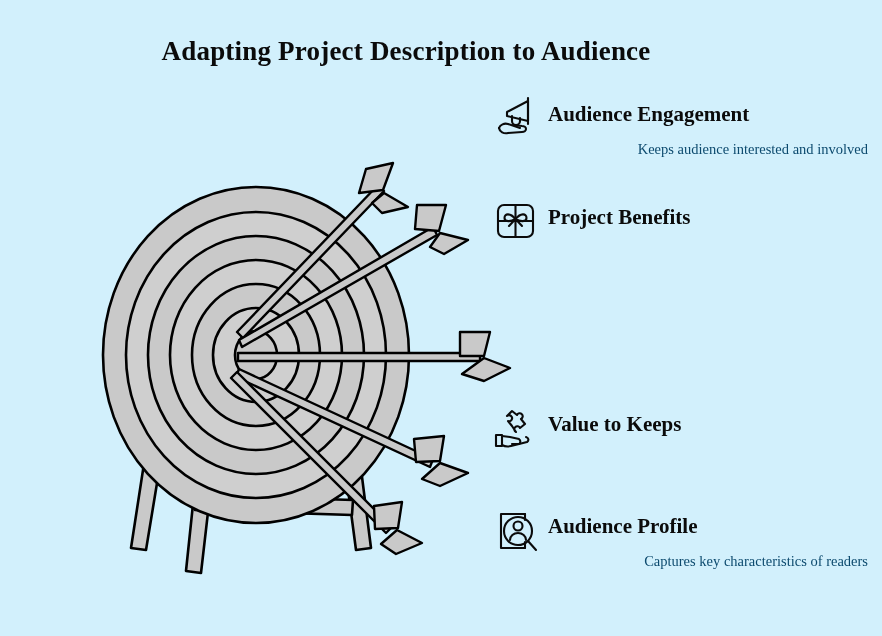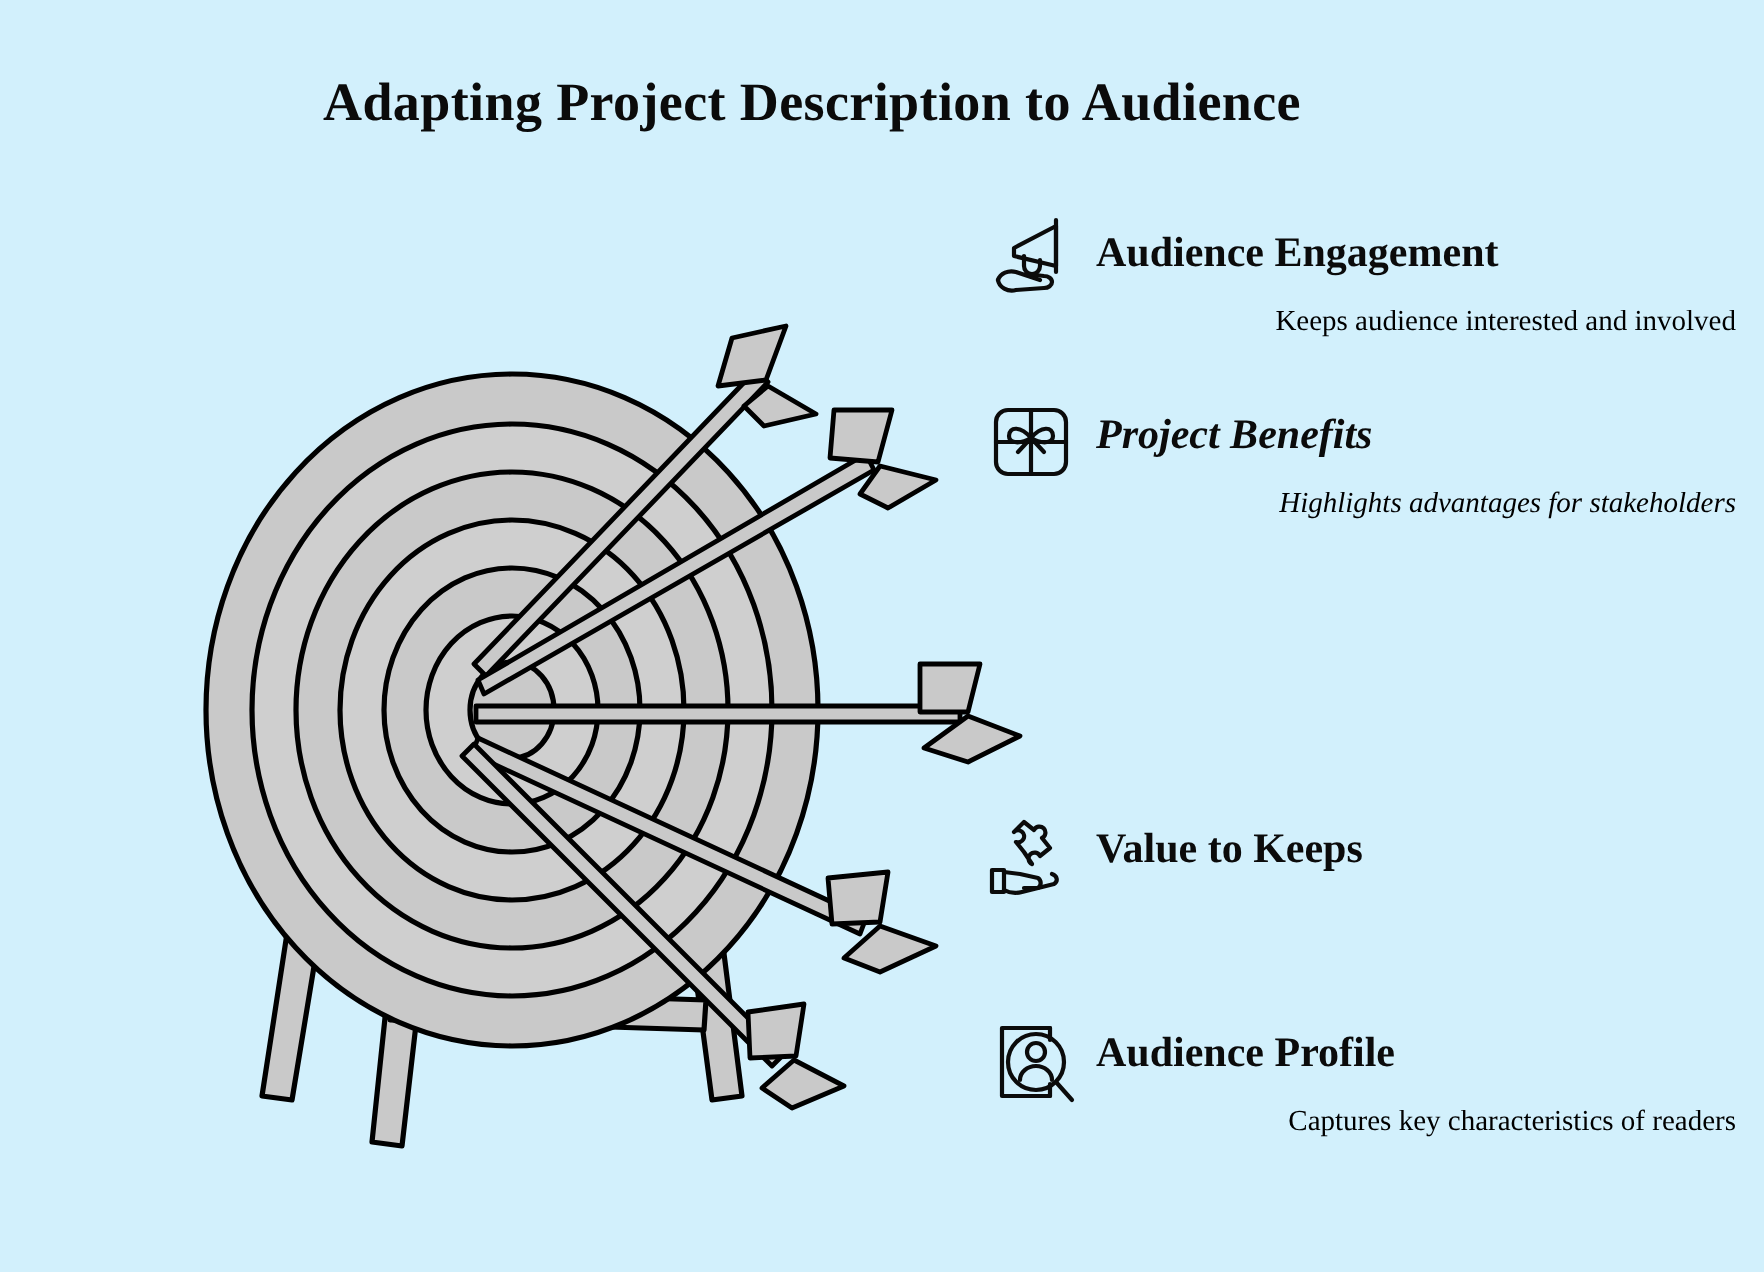--- a/index.html
+++ b/index.html
@@ -83,28 +83,28 @@
     line-height: 1;
   }
   .feature-desc {
     position: absolute;
     left: 60px;
     top: 50px;
     width: 320px;
     font-family: "Liberation Serif", serif;
     font-weight: normal;
     font-size: 14.5px;
-    color: #000000;
+    color: #0c4a6e;
     white-space: nowrap;
     line-height: 1;
     text-align: right;
   }
 
-  .row-0 { top: 12px; }
-  .row-1 { top: 103px; font-style: italic; }
+  .row-0 { top: 0px; }
+  .row-1 { top: 103px; }
   .row-2 { top: 206px; }
   .row-3 { top: 310px; }
   .row-4 { top: 412px; }
 </style>
 </head>
 <body>
 
 <div id="stage">
 
   <div id="title">Adapting Project Description to Audience</div>
@@ -205,21 +205,20 @@
             <path d="M23.5 8 L23.5 40"></path>
 
             <path d="M23.5 22 c-5 -6 -11 -6 -11 -1 c0 4 6 4 11 1 Z"></path>
             <path d="M23.5 22 c5 -6 11 -6 11 -1 c0 4 -6 4 -11 1 Z"></path>
             <path d="M23.5 22 L17 29"></path>
             <path d="M23.5 22 L30 29"></path>
           </g>
         </svg>
       </div>
       <div class="feature-heading">Project Benefits</div>
-      <div class="feature-desc">Highlights advantages for stakeholders</div>
     </div>
 
 
     <div class="feature-row row-3">
       <div class="feature-icon">
         <svg viewBox="0 0 50 50" xmlns="http://www.w3.org/2000/svg">
           <g fill="none" stroke="#0b0b0b" stroke-width="2.1" stroke-linecap="round" stroke-linejoin="round">
 
             <path d="M20 22 L16 17 a3 3 0 1 0 -1 -5 L20 7 l5 4 a3 3 0 1 1 4 4 l4 5 l-5 4 a3 3 0 1 0 -4 4 Z"></path>
 

